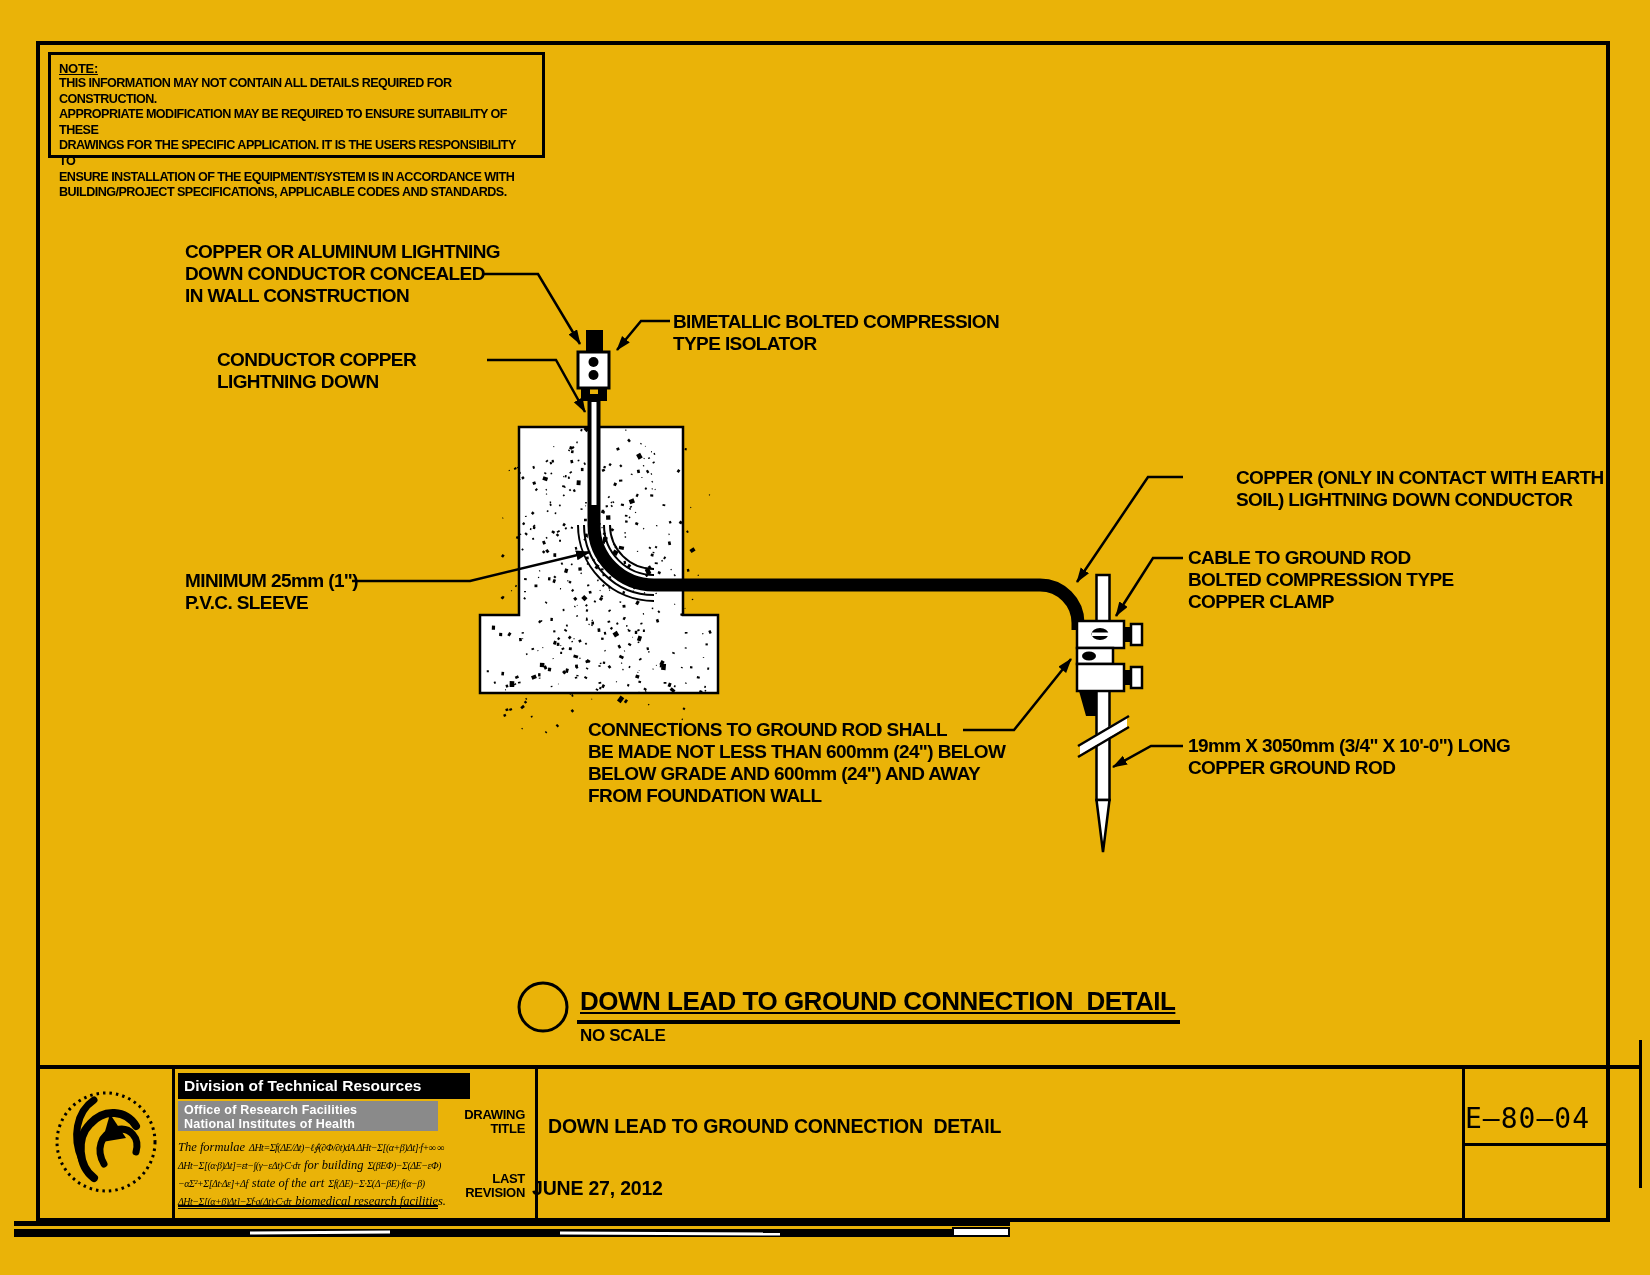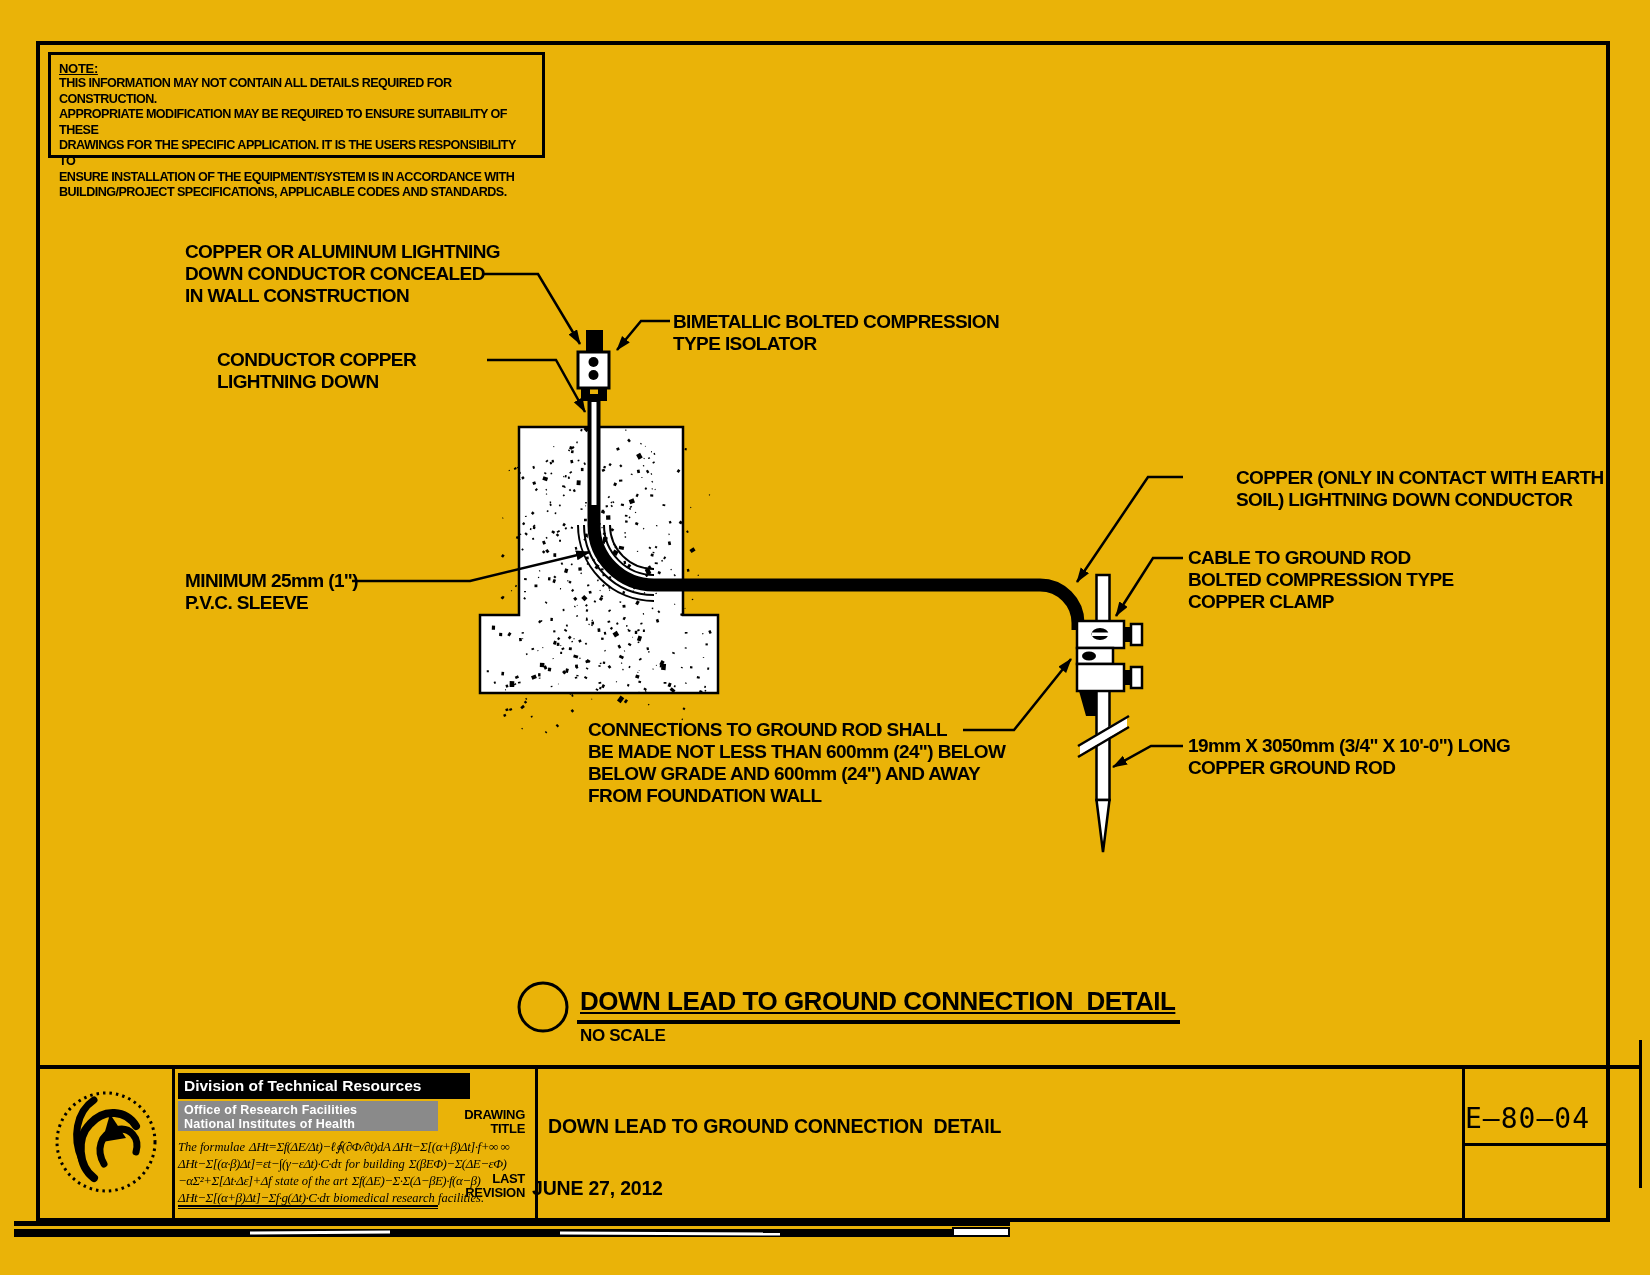--- a/index.html
+++ b/index.html
@@ -18,21 +18,21 @@
   #cap-scale{left:580px;top:1026px;font-weight:bold;font-size:17px;letter-spacing:-.3px;}
   
   .tb-rule{background:#000;}
   #tb-div-bar{left:178px;top:1073px;width:292px;height:26px;background:#000;color:#fff;
               font-weight:bold;font-size:15.5px;line-height:26px;padding-left:6px;box-sizing:border-box;}
   #tb-gray-bar{left:178px;top:1101px;width:260px;height:30px;background:#8a8a8a;color:#fff;
                font-weight:bold;font-size:12.5px;line-height:14px;padding:2px 16px 0 6px;box-sizing:border-box;white-space:pre-line;letter-spacing:.2px;}
   #tb-formula{left:178px;top:1138px;width:262px;font-family:"Liberation Serif",serif;font-style:italic;}
   .f-line{white-space:nowrap;line-height:16px;}
   .f-word{font-size:12.5px;}
-  .f-math{font-size:13px;letter-spacing:-.5px;}
+  .f-math{font-size:10px;letter-spacing:-.5px;}
   #tb-double-rule{left:178px;top:1205px;width:260px;height:4px;border-top:2px solid #000;border-bottom:1px solid #000;box-sizing:border-box;}
   .tb-label{width:92px;text-align:right;font-weight:bold;font-size:13px;line-height:14px;white-space:pre-line;letter-spacing:-.3px;}
   .tb-value{font-weight:bold;font-size:19.5px;letter-spacing:-.2px;white-space:pre;}
   #sheet-no{left:1465px;top:1094px;width:143px;
             font-family:"DejaVu Sans Mono",monospace;font-size:28px;letter-spacing:1px;margin-top:8px;}
   svg{display:block;}
   .z1{z-index:1;} .z2{z-index:2;}
 </style>
 </head>
 <body>

